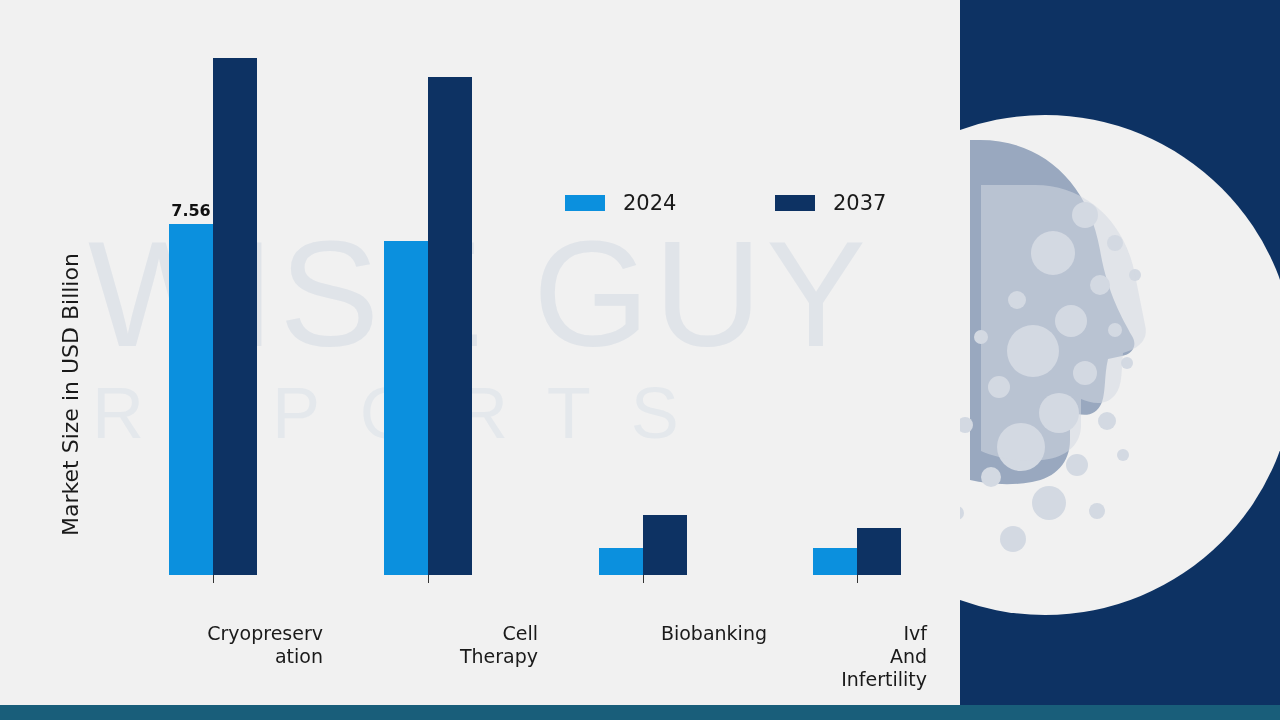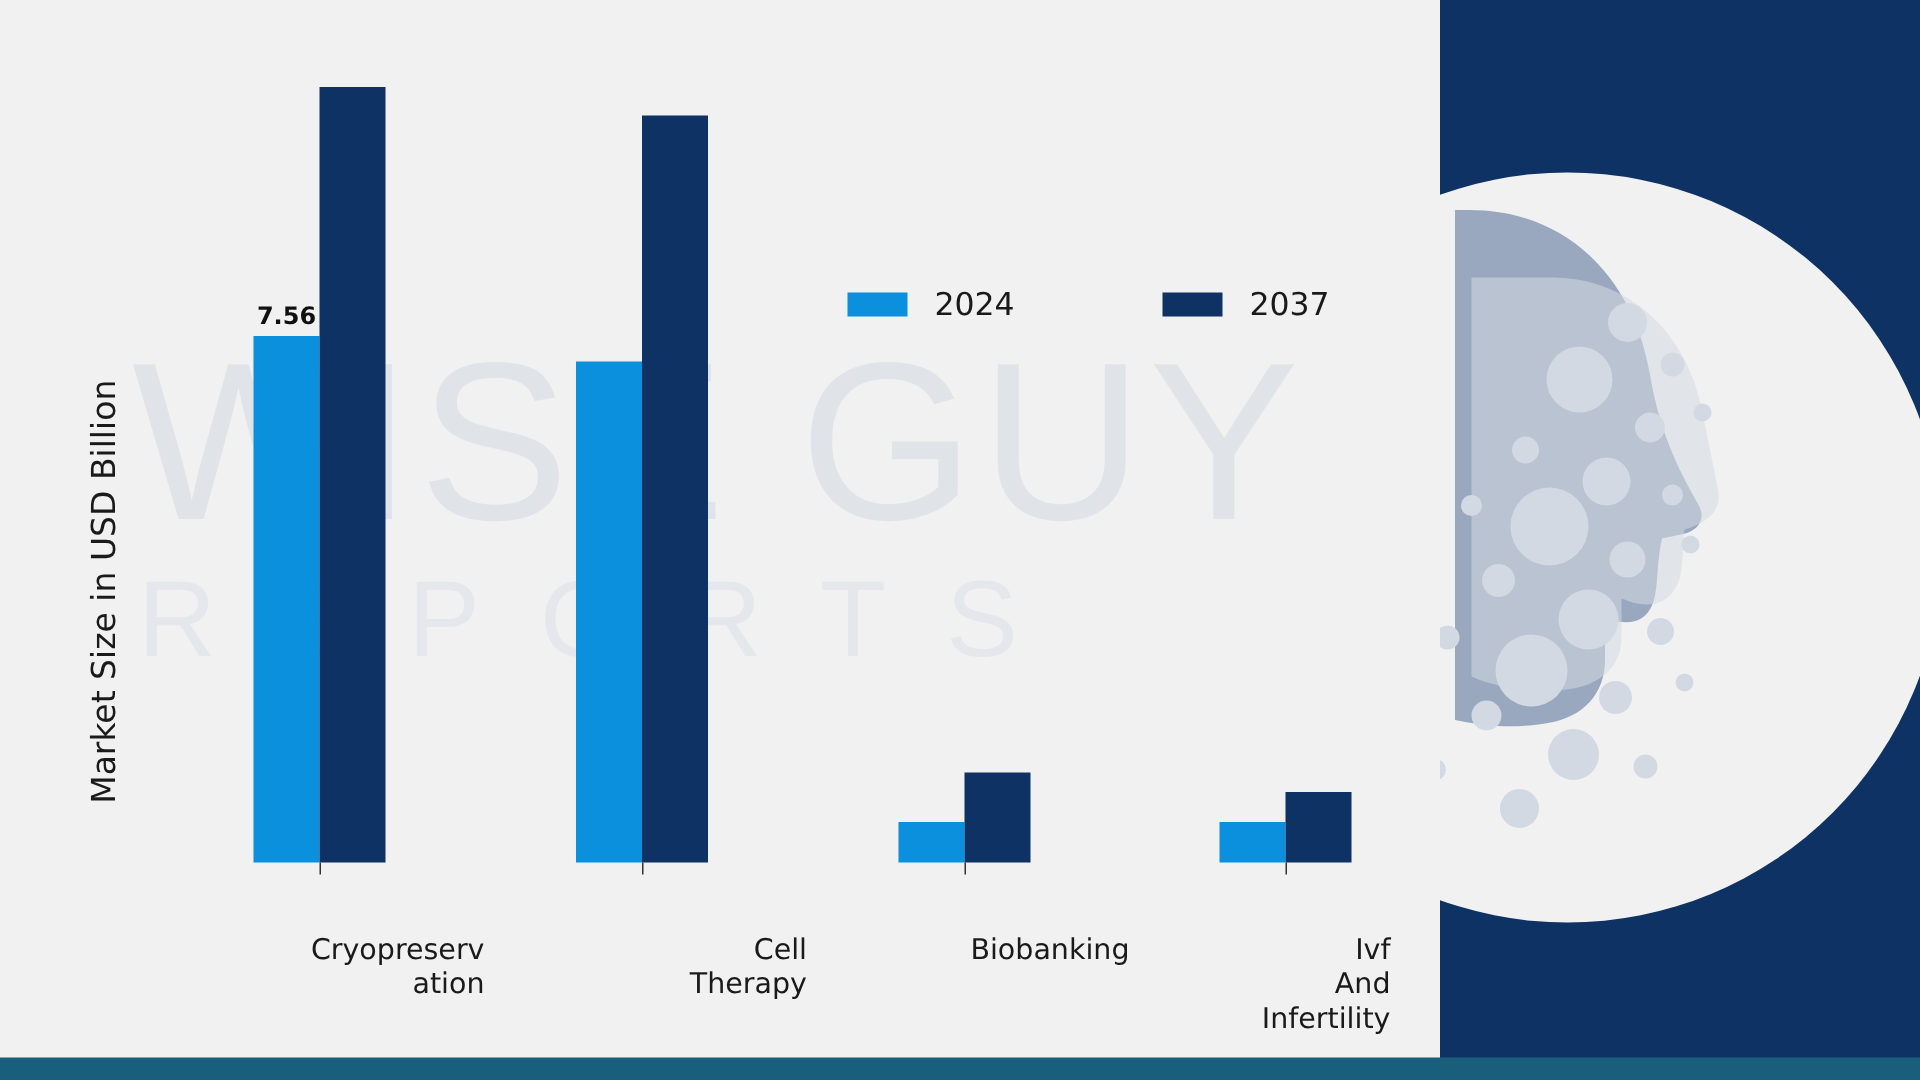--- a/index.html
+++ b/index.html
@@ -161,21 +161,21 @@
         <div class="bar" style="left: 857px; width: 44px; height: 47px; background: rgb(13, 50, 99);"></div>
       </div>
     <div id="axis-labels">
         <div class="tick" style="left: 213px;"></div>
         <div class="cat-label" style="left: 103px; width: 220px;">Cryopreserv
 ation</div>
         <div class="tick" style="left: 428px;"></div>
         <div class="cat-label" style="left: 318px; width: 220px;">Cell
 Therapy</div>
         <div class="tick" style="left: 643px;"></div>
-        <div class="cat-label" style="left: 533px; width: 220px;">Biobanking</div>
+        <div class="cat-label" style="left: 547px; width: 220px;">Biobanking</div>
         <div class="tick" style="left: 857px;"></div>
         <div class="cat-label" style="left: 707px; width: 220px;">Ivf
 And
 Infertility</div>
       </div>
   </div>
 
   <div class="right-panel">
     <div class="panel-circle"></div>
 

